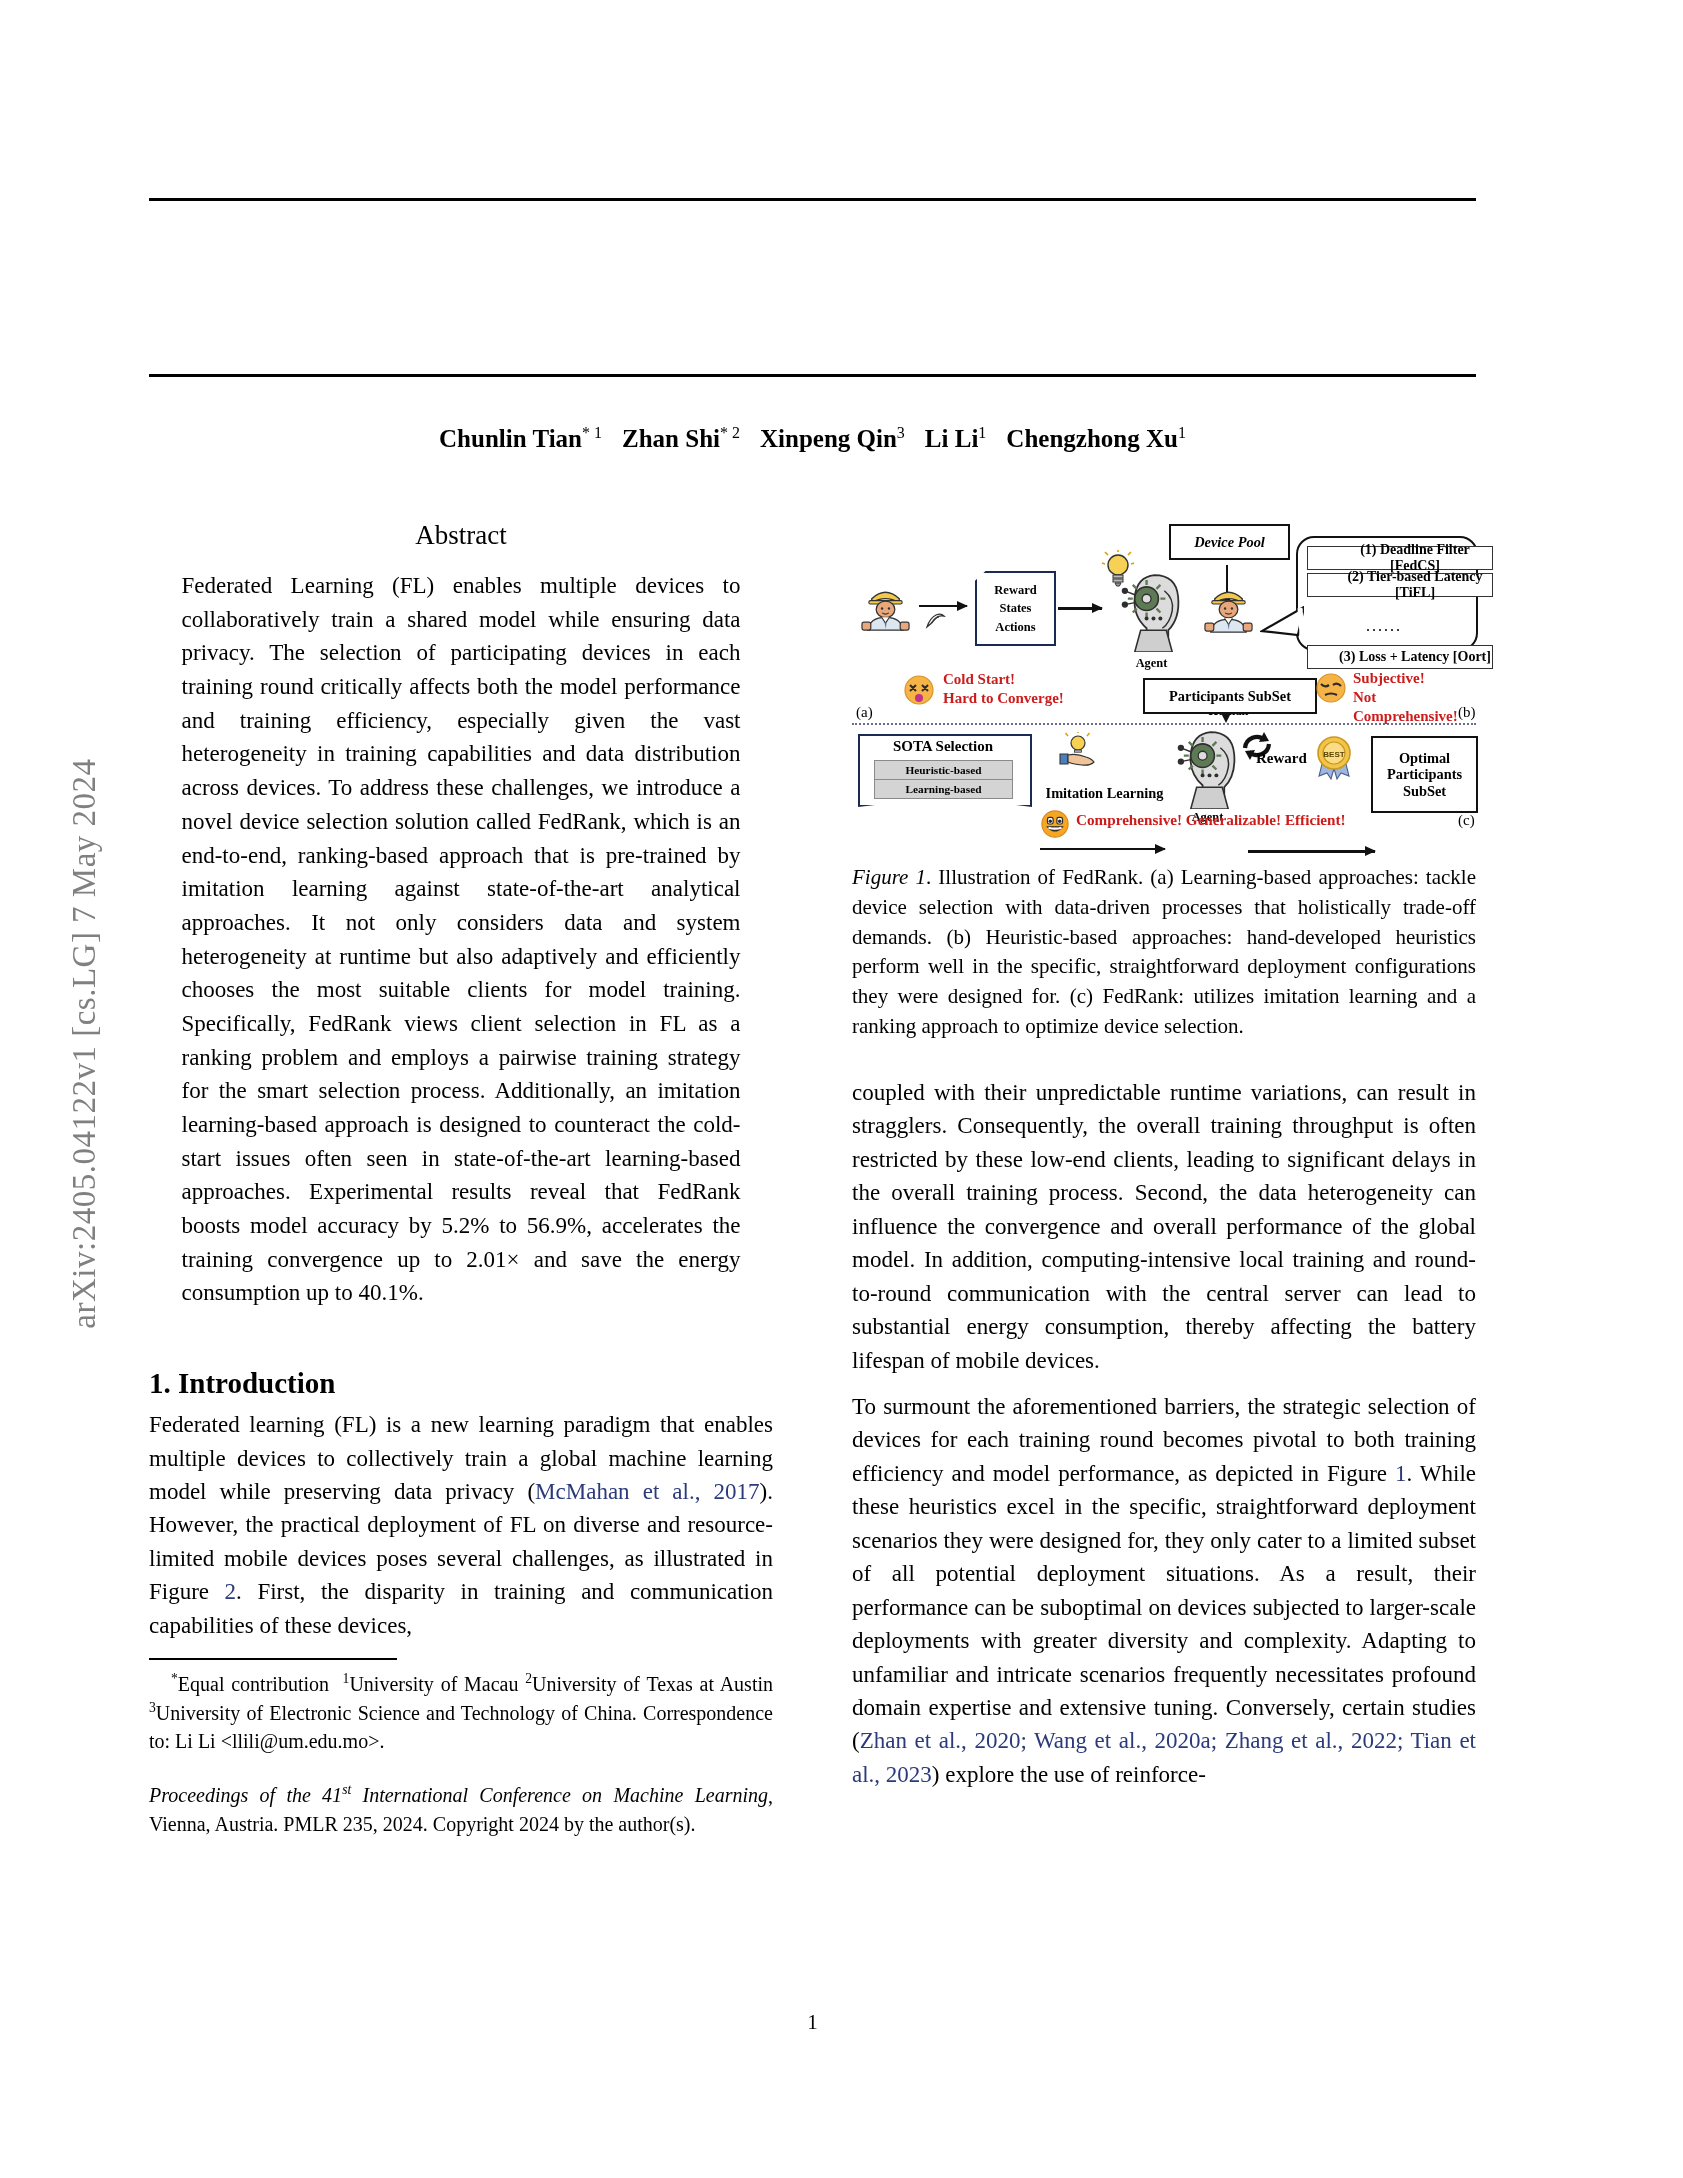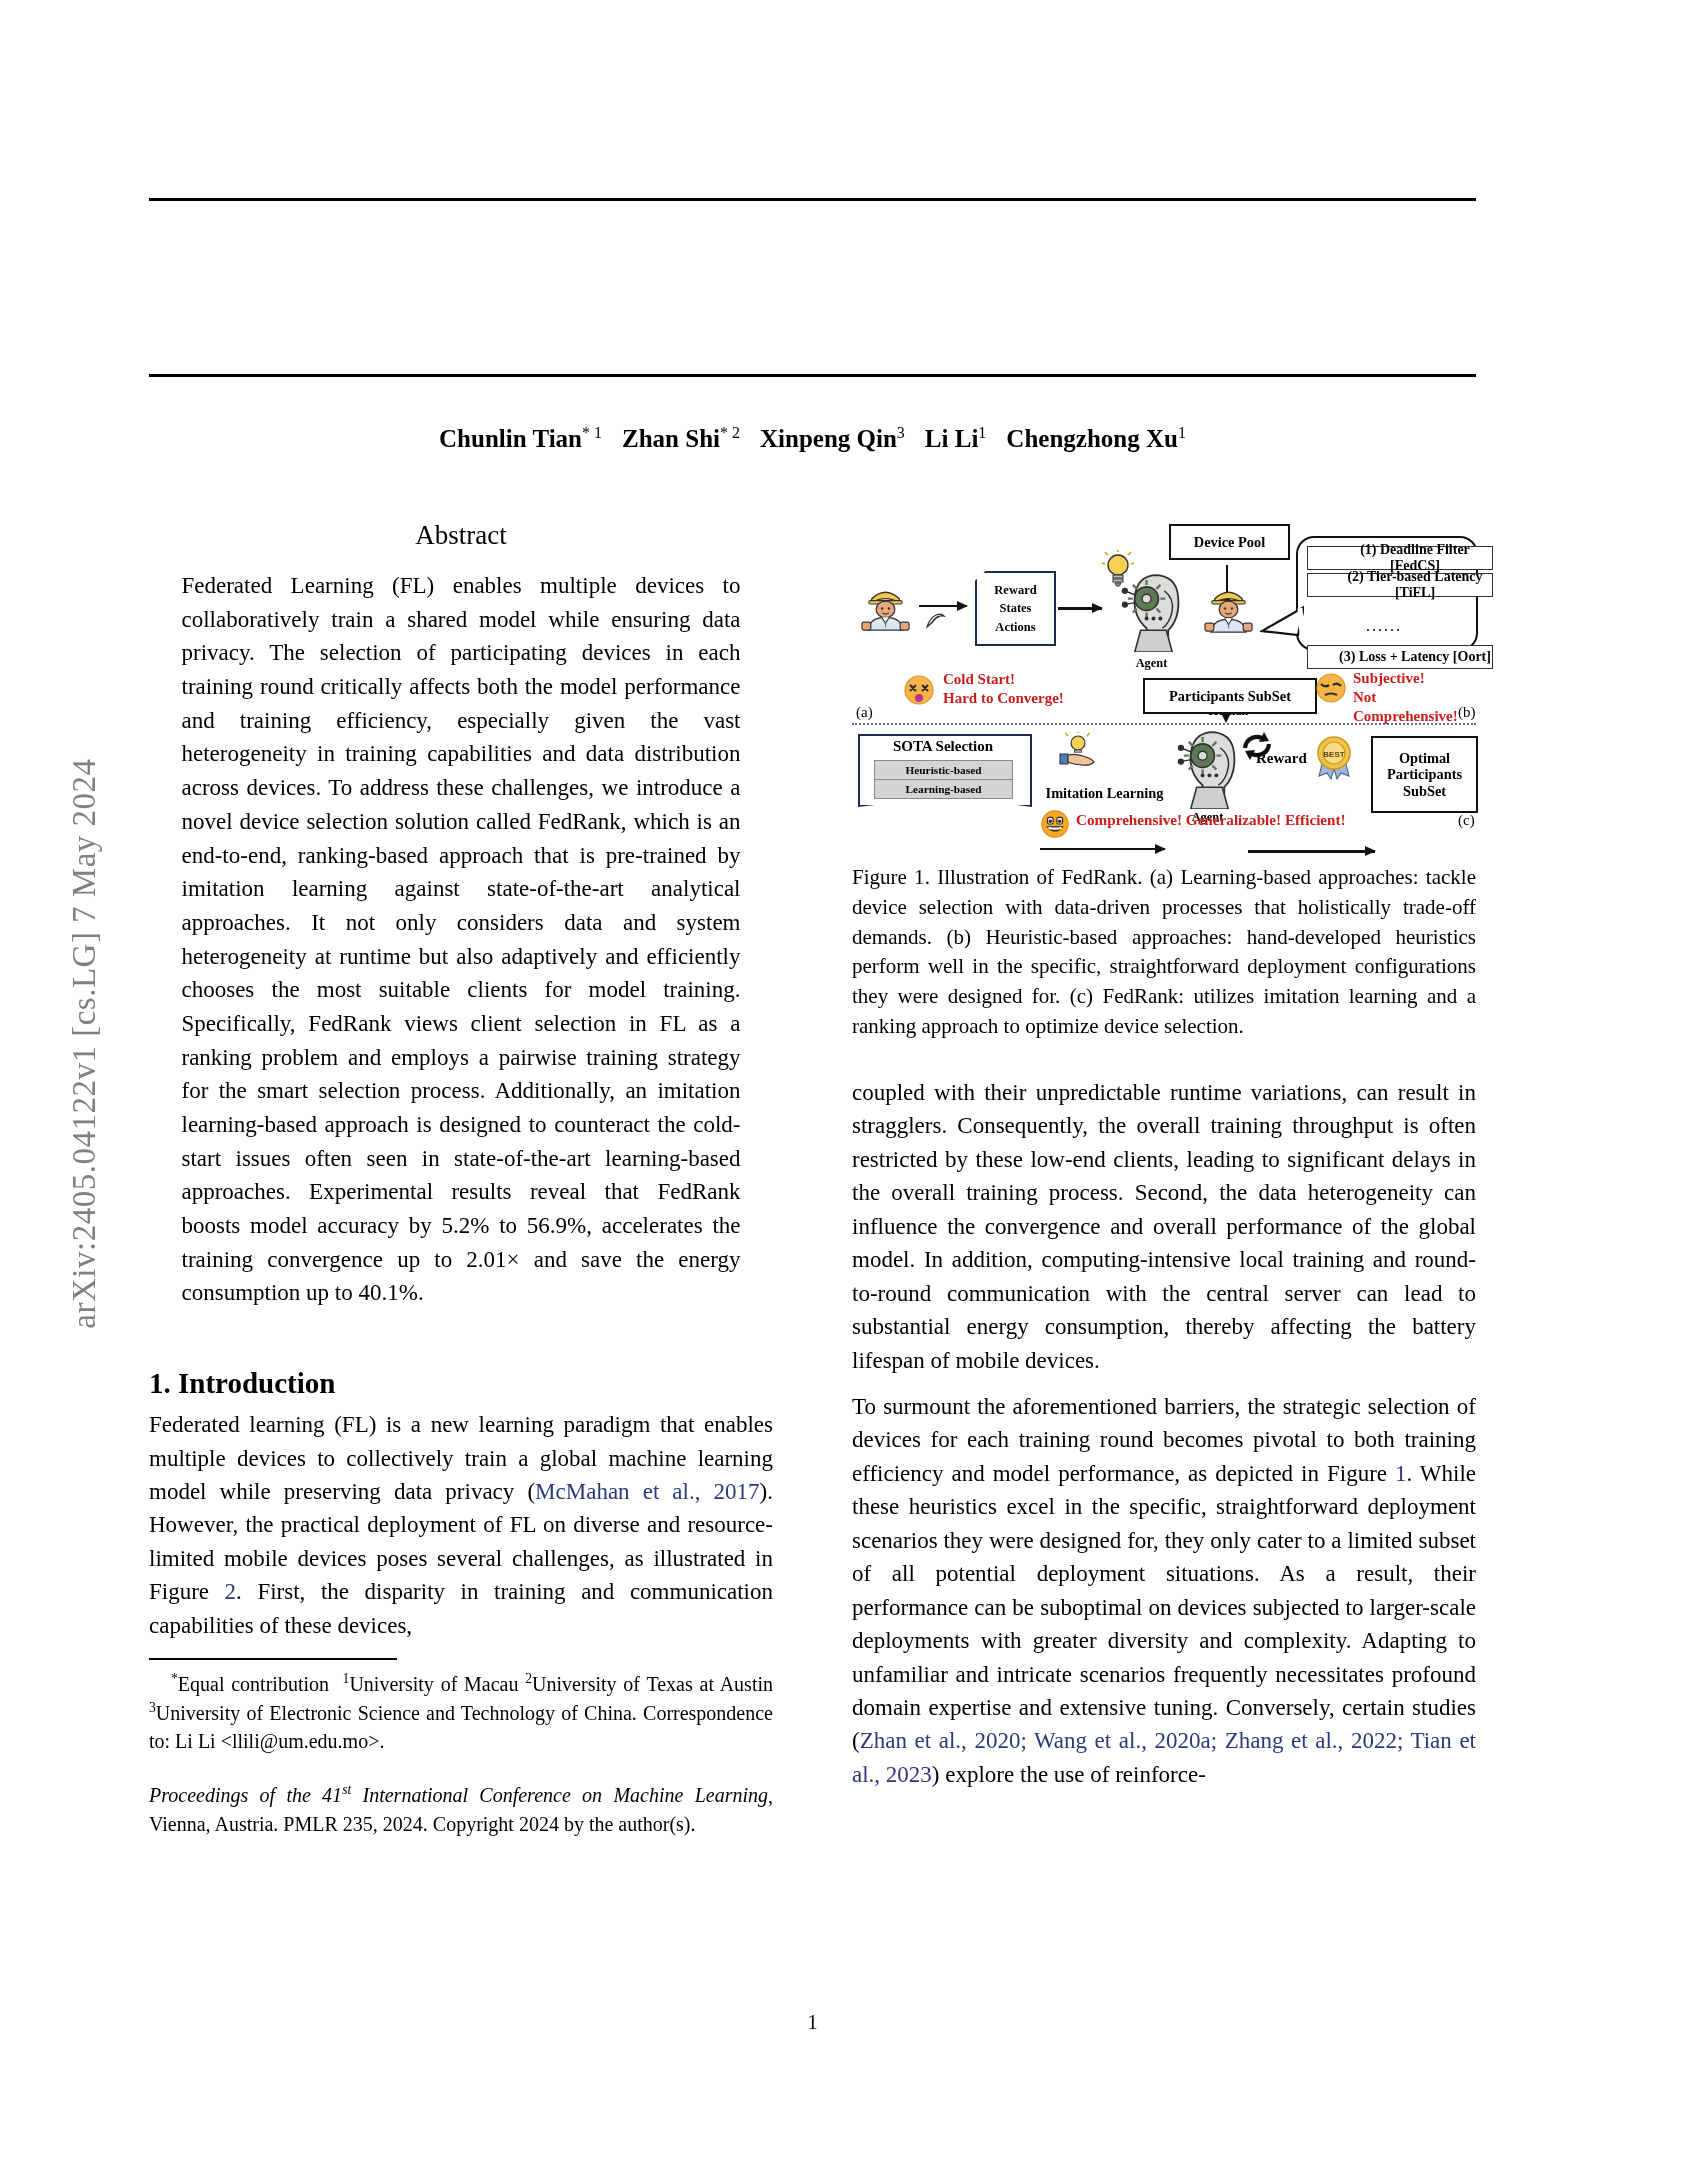--- a/index.html
+++ b/index.html
@@ -136,21 +136,21 @@
     position: relative;
     width: 624px; height: 292px;
     margin: 0 0 10px 0;
   }
   #fig-caption {
     font-size: 21px;
     line-height: 1.42;
     text-align: justify;
     margin: 51px 0 0 0;
   }
-  #fig-caption .figlabel { }
+  #fig-caption .figlabel { font-style: italic; }
 
   
   .fx { position: absolute; }
   .box {
     border: 2.4px solid #111;
     background: #fff;
     font-weight: bold;
     text-align: center;
     display: flex; align-items: center; justify-content: center;
     line-height: 1.12;
@@ -320,21 +320,21 @@
           <path d="M8 20 L18 24 M8 34 L18 32" stroke="#2f2f2f" stroke-width="1.4"></path>
           <circle cx="30" cy="48" r="2" fill="#2f2f2f"></circle>
             <circle cx="37" cy="48" r="2" fill="#2f2f2f"></circle>
             <circle cx="44" cy="48" r="2" fill="#2f2f2f"></circle>
           <path d="M24 60 l26 0 l6 22 l-38 0z" fill="#cfcfcf" stroke="#2f2f2f" stroke-width="1.6"></path>
         </svg>
       </div>
 
       <div class="fx lbl" style="left:269px; top:136px; width:61px; text-align:center;">Agent</div>
 
-      <div class="fx box" style="left:317px; top:4px; width:117px; height:32px; font-size:14.4px;">Device Pool</div>
+      <div class="fx box" style="left:317px; top:4px; width:117px; height:32px; font-size:14.4px;font-style:italic;">Device Pool</div>
 
       <div class="fx arrow-v" style="left:374px; top:40px; height:34px;"></div>
 
       <div class="fx person" style="left:348px; top:61px; width:57px; height:53px;">
         <svg width="57" height="53" viewBox="0 0 58 54">
           <path d="M15 18 q14 -13 28 0 l0 4 q-14 -8 -28 0 z" fill="#f2c94c" stroke="#333" stroke-width="1.4"></path>
           <rect x="12" y="20" width="34" height="3.4" rx="1.6" fill="#f2c94c" stroke="#333" stroke-width="1.1"></rect>
           <ellipse cx="29" cy="29" rx="9.5" ry="8.5" fill="#e8a87c" stroke="#333" stroke-width="1.3"></ellipse>
           <circle cx="25.5" cy="28" r="1.2" fill="#333"></circle>
             <circle cx="32.5" cy="28" r="1.2" fill="#333"></circle>

